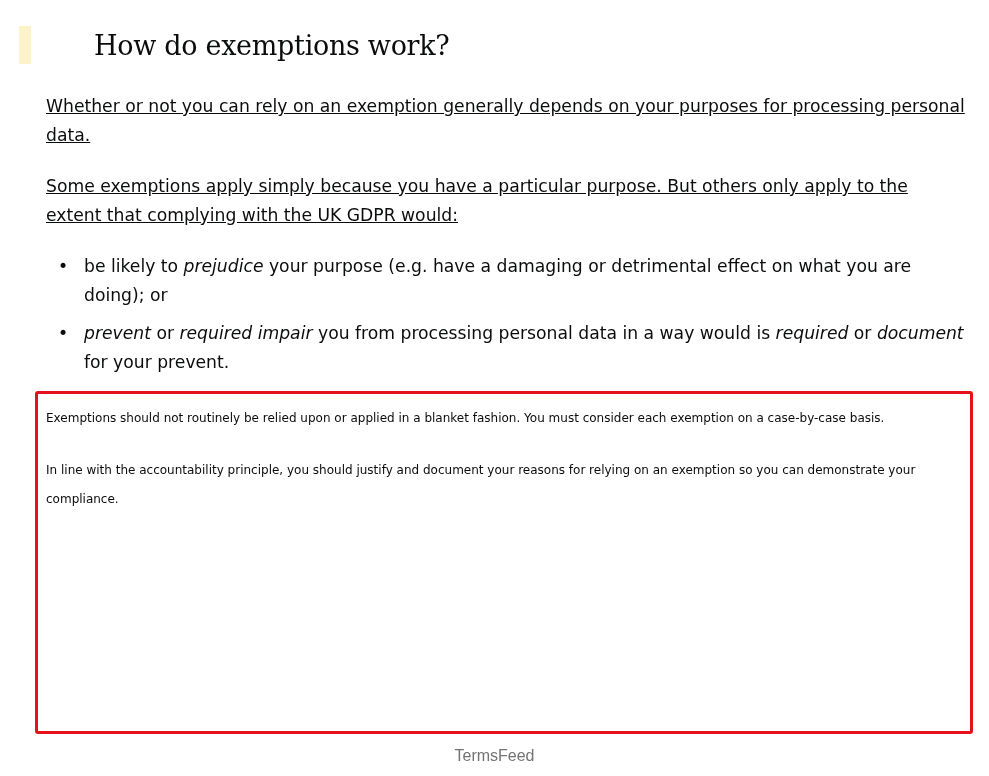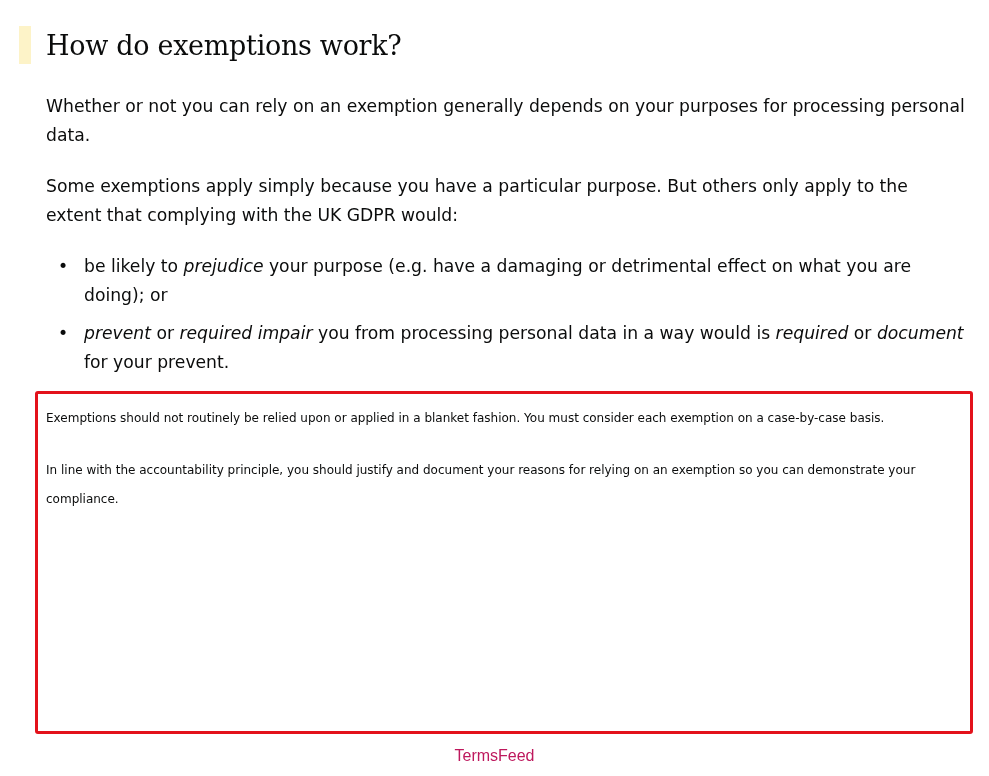--- a/index.html
+++ b/index.html
@@ -1,40 +1,40 @@
 <!DOCTYPE html>
 <html><head>
   <meta charset="utf-8">
   <style>
     html, body { margin: 0; padding: 0; background: #ffffff; }
     body { width: 989px; height: 776px; position: relative; overflow: hidden; color: #0b0c0c; }
-    .heading-wrap { position: absolute; left: 19px; top: 26px; height: 38px; display: flex; align-items: center; }
+    .heading-wrap { position: absolute; left: 19px; top: 26px; height: 38px; display: flex; align-items: center; gap: 48px; }
     .accent-bar { width: 12px; height: 38px; background: #fdf3c8; }
     .page-title {
       margin: 0 0 0 15px; font-family: "DejaVu Serif", "Liberation Serif", serif;
       font-weight: normal; font-size: 27px; letter-spacing: -0.3px; color: #0b0c0c;
     }
     .content {
       position: absolute; left: 46px; top: 92px; width: 930px;
       font-family: "DejaVu Sans", "Liberation Sans", sans-serif; font-size: 17.2px; line-height: 28.5px;
     }
-    .content p { margin: 0 11px 23px 0; }
+    .content p { margin: 0 11px 23px 0; text-decoration: underline; }
     .bullets { margin: 0 0 0 0; padding: 0 0 0 38px; list-style: none; }
     .bullets li { position: relative; margin: 0 0 10px 0; }
     .bullets li .bullet-dot { position: absolute; left: -26px; top: 0; }
     .callout {
       position: absolute; left: 35px; top: 391px; width: 932px; height: 337px;
       border: 3px solid #e3121b; border-radius: 3px; box-sizing: content-box;
       font-family: "DejaVu Sans", "Liberation Sans", sans-serif; font-size: 12px; line-height: 28.5px;
     }
     .callout-inner { padding: 10px 0 0 8px; width: 915px; }
     .callout p { margin: 0 0 23.5px 0; }
     .footer-brand {
       position: absolute; left: 0; width: 989px; top: 747px; text-align: center;
-      font-family: "Liberation Sans", "DejaVu Sans", sans-serif; font-size: 16px; color: #be185d;
+      font-family: "Liberation Sans", "DejaVu Sans", sans-serif; font-size: 16px; color: #737373;
     }
     em { font-style: italic; }
   </style>
 </head>
 <body>
 
 <div class="heading-wrap">
   <div class="accent-bar"></div>
   <h2 class="page-title">How do exemptions work?</h2>
 </div>

